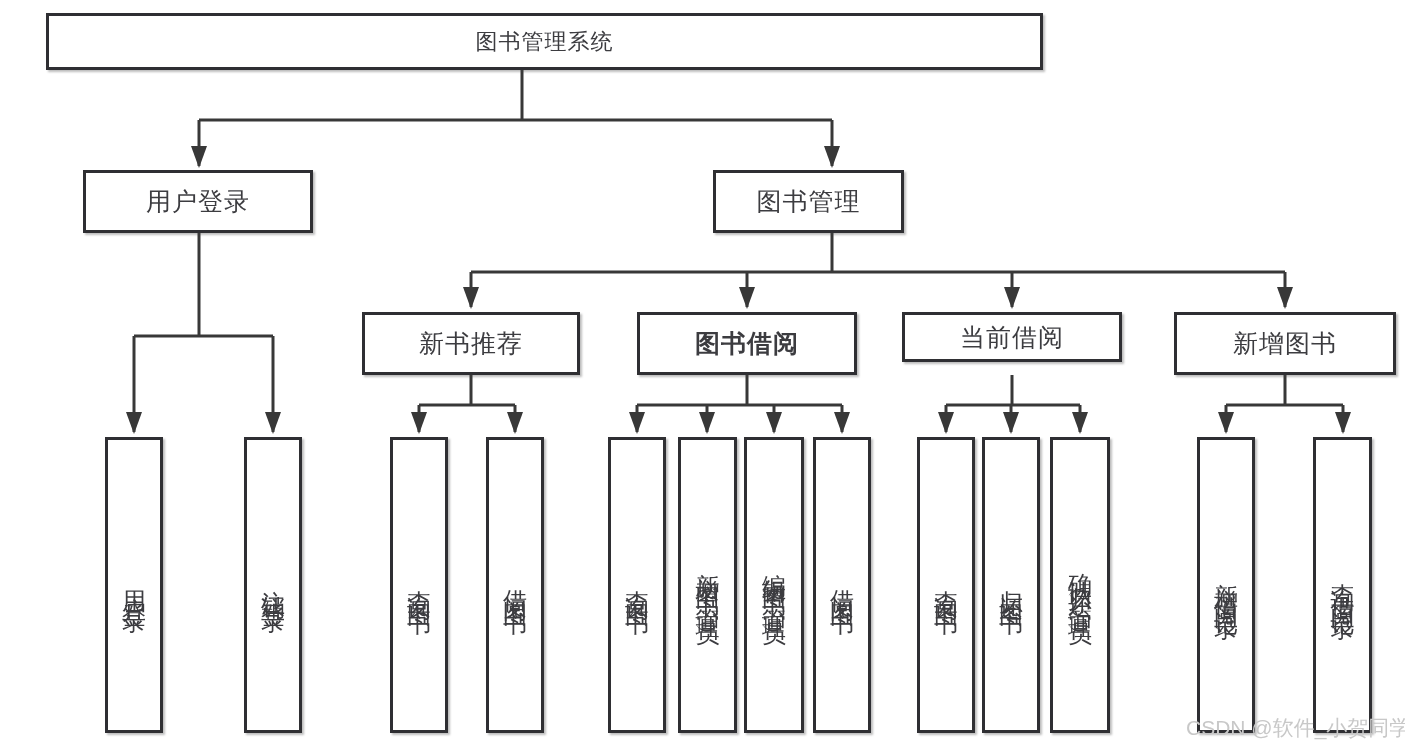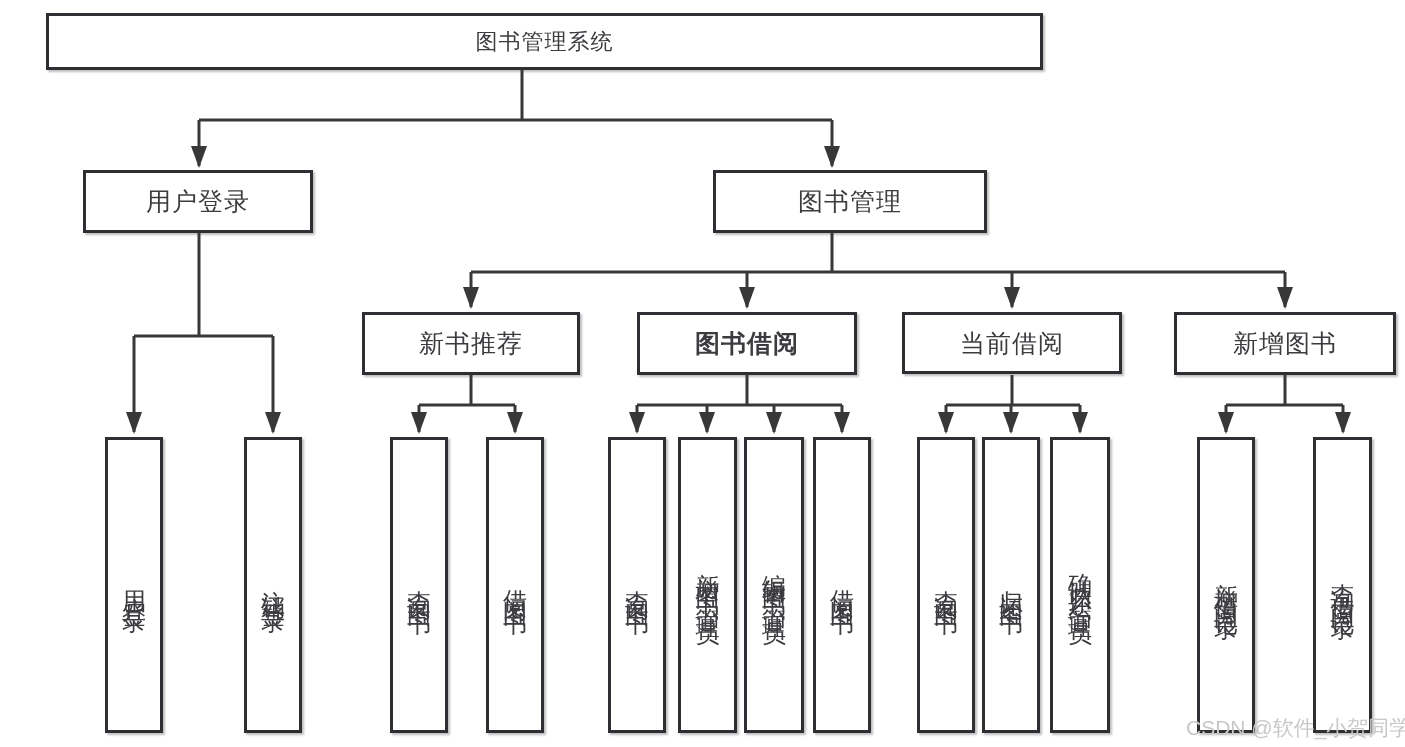--- a/index.html
+++ b/index.html
@@ -95,31 +95,31 @@
     </g>
   </svg>
 
   <div class="node root" style="left:30px;top:13px;width:997px;height:57px;margin-left:16px;">
     <span class="lbl">图书管理系统</span>
   </div>
 
   <div class="node" style="left:83px;top:170px;width:230px;height:63px;">
     <span class="lbl">用户登录</span>
   </div>
-  <div class="node" style="left:713px;top:170px;width:274px;height:63px;">
+  <div class="node" style="left:713px;top:170px;width:191px;height:63px;">
     <span class="lbl">图书管理</span>
   </div>
 
   <div class="node" style="left:362px;top:312px;width:218px;height:63px;">
     <span class="lbl">新书推荐</span>
   </div>
   <div class="node" style="left:637px;top:312px;width:220px;height:63px;font-weight:bold;">
     <span class="lbl">图书借阅</span>
   </div>
-  <div class="node" style="left:902px;top:312px;width:220px;height:62px;">
+  <div class="node" style="left:902px;top:312px;width:220px;height:50px;">
     <span class="lbl">当前借阅</span>
   </div>
   <div class="node" style="left:1174px;top:312px;width:222px;height:63px;">
     <span class="lbl">新增图书</span>
   </div>
 
   <div class="leaf" style="left:105px;">
     <span class="vlbl">用户登录</span>
   </div>
   <div class="leaf" style="left:244px;">

